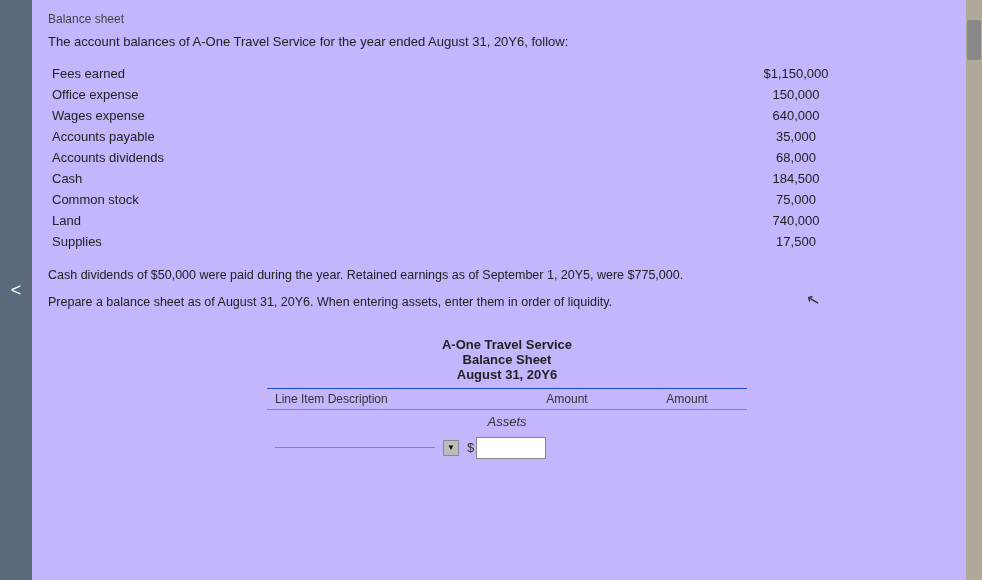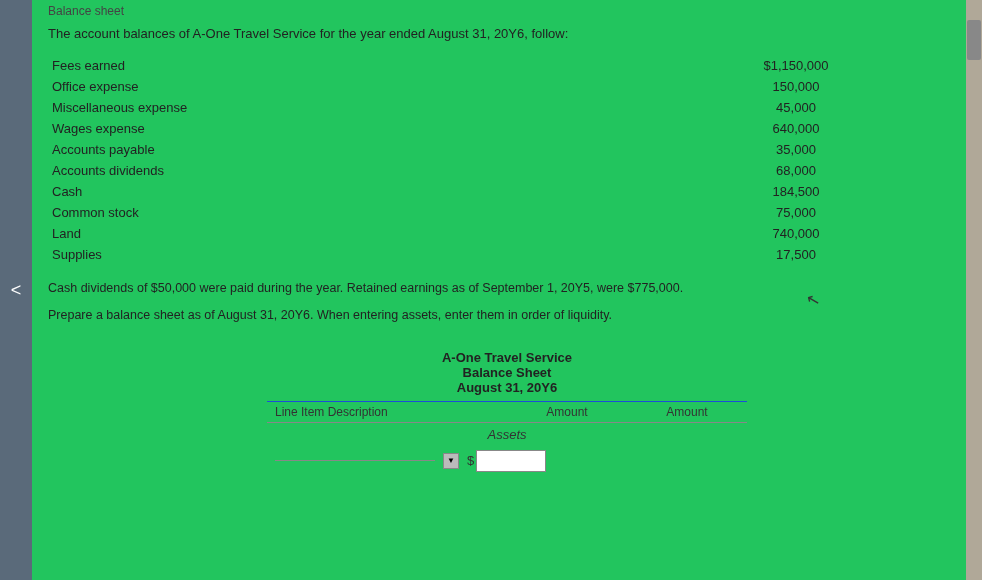--- a/index.html
+++ b/index.html
@@ -23,22 +23,22 @@
       flex-shrink: 0;
     }
 
     .left-nav-arrow {
       color: white;
       font-size: 18px;
     }
 
     .main-content {
       flex: 1;
-      background: #22c55e;
-      padding: 4px 16px;
+      background: #c4b5fd;
+      padding: 12px 16px;
       overflow-y: auto;
       position: relative;
     }
 
     .page-title {
       font-size: 12px;
       color: #444;
       margin-bottom: 8px;
       font-weight: normal;
     }
@@ -245,24 +245,20 @@
 
   <table class="account-table">
     <tbody id="accounts-tbody">
     <tr>
       <td class="label">Fees earned</td>
       <td class="amount">$1,150,000</td>
     </tr>
         <tr>
       <td class="label">Office expense</td>
       <td class="amount">150,000</td>
-    </tr>
-        <tr>
-      <td class="label">Miscellaneous expense</td>
-      <td class="amount">45,000</td>
     </tr>
         <tr>
       <td class="label">Wages expense</td>
       <td class="amount">640,000</td>
     </tr>
         <tr>
       <td class="label">Accounts payable</td>
       <td class="amount">35,000</td>
     </tr>
         <tr>

